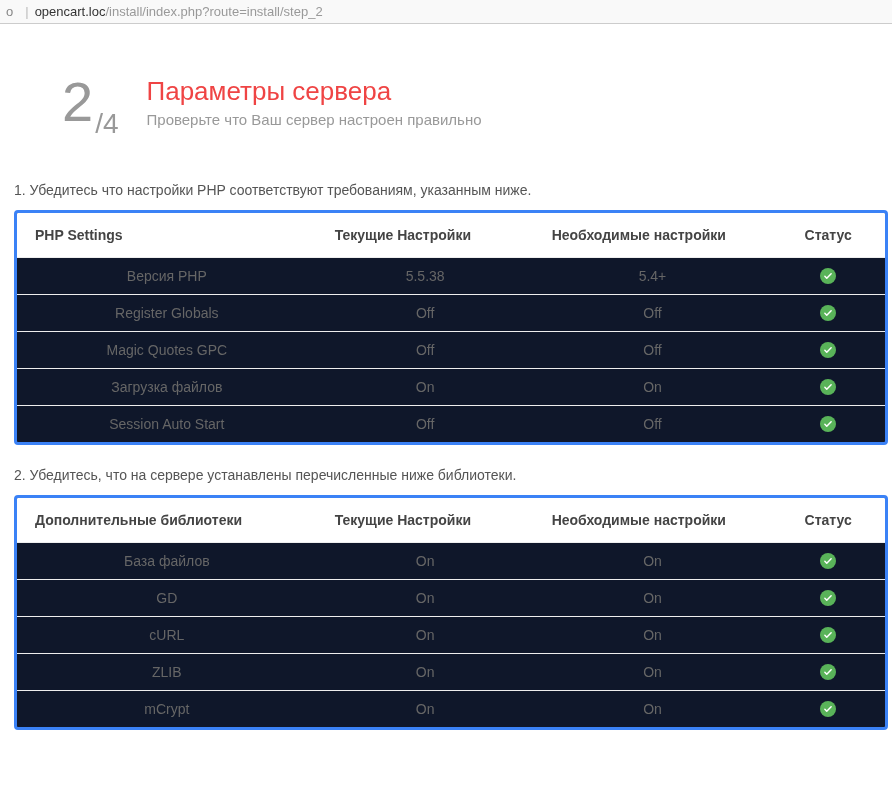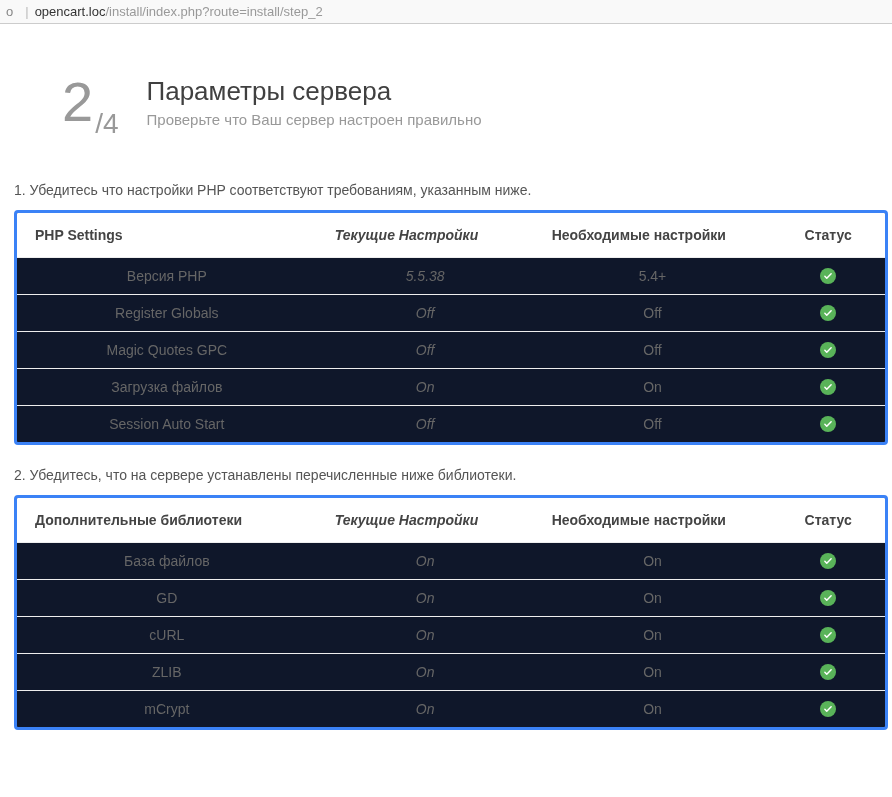--- a/index.html
+++ b/index.html
@@ -42,21 +42,21 @@
     font-weight: 300;
     color: #999;
     position: relative;
     top: 12px;
     margin-left: 2px;
   }
   .head-text { margin-left: 28px; }
   .head-title {
     font-size: 26px;
     font-weight: 400;
-    color: #404040;
+    color: #ef4444;
     margin-bottom: 4px;
   }
   .head-sub {
     font-size: 15px;
     color: #999;
   }
 
   .section-intro {
     font-size: 14px;
     color: #555;
@@ -85,21 +85,21 @@
   }
   table.data td {
     padding: 10px 18px;
     border-top: 1px solid #eee;
     color: #666;
     text-align: center;
   }
   table.data th.col-status,
   table.data td.col-status { text-align: center; width: 110px; }
   table.data .col-name { width: 290px; }
-  table.data .col-cur  { width: 210px; font-style: italic; }
+  table.data .col-cur  { width: 210px; }
   table.data .col-req  { width: 230px; }
 
   .ok-badge {
     display:inline-flex;
     align-items:center;
     justify-content:center;
     width:16px; height:16px;
     border-radius:50%;
     background:#59b359;
   }

